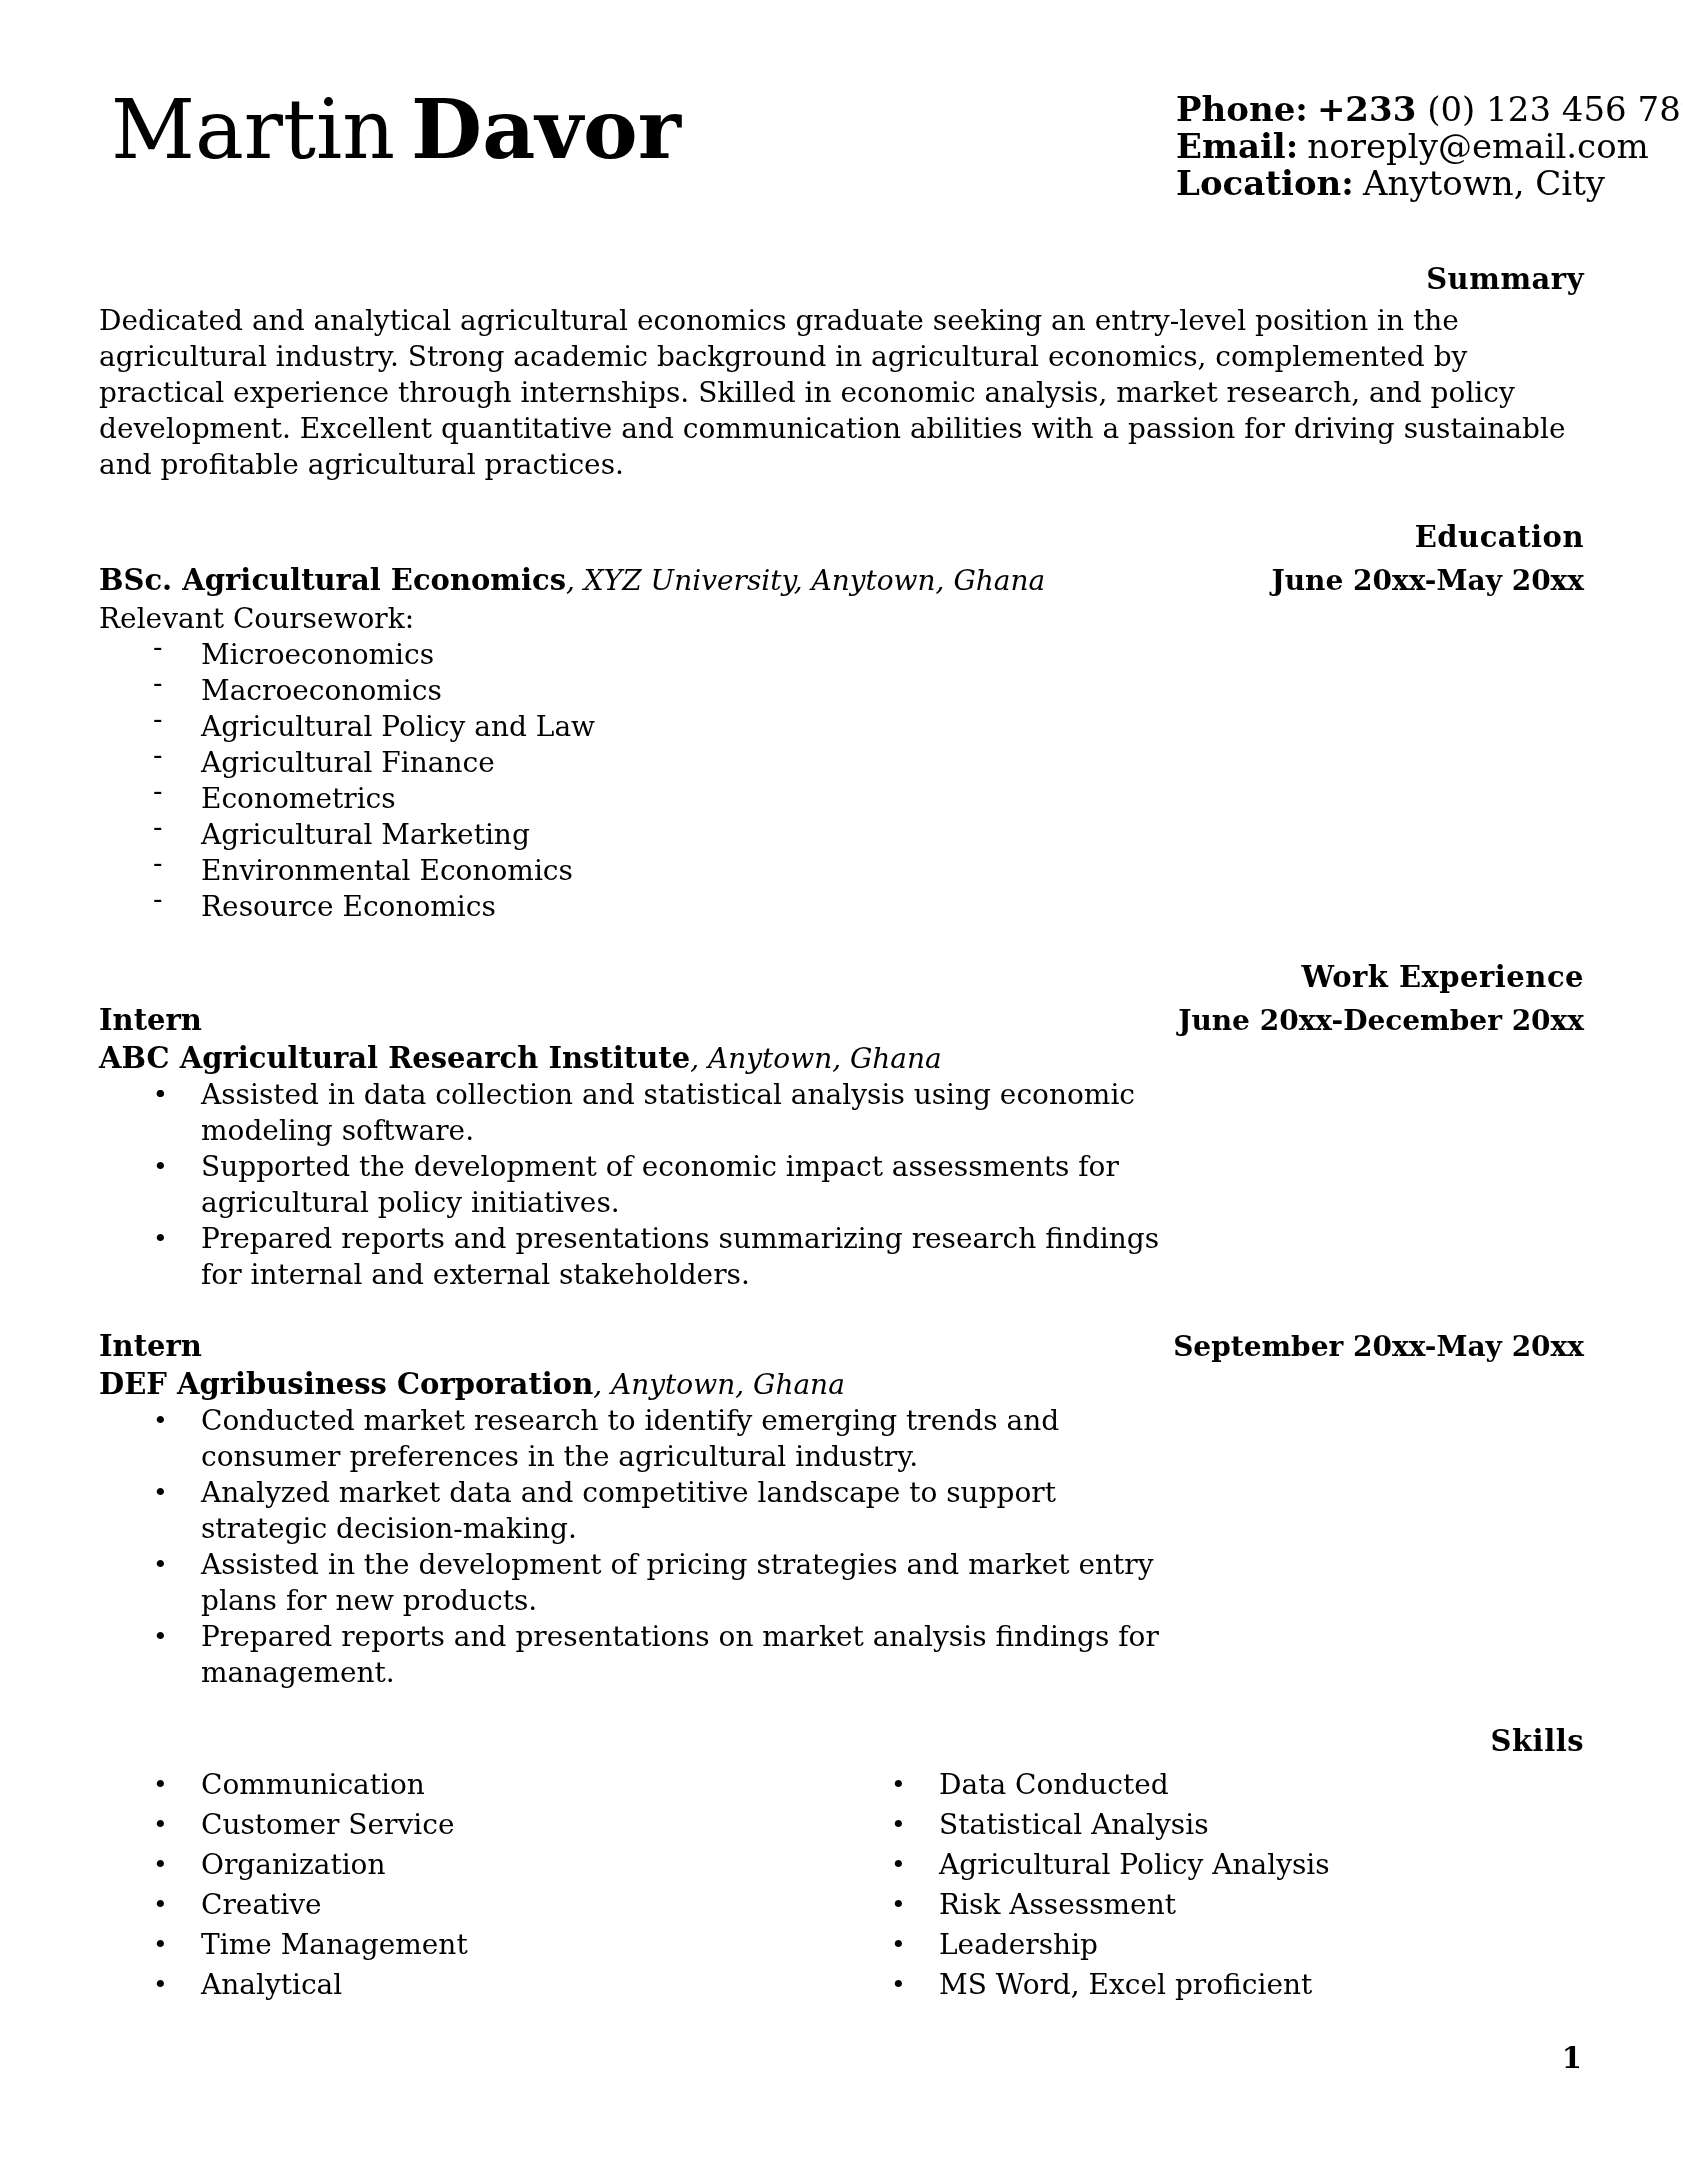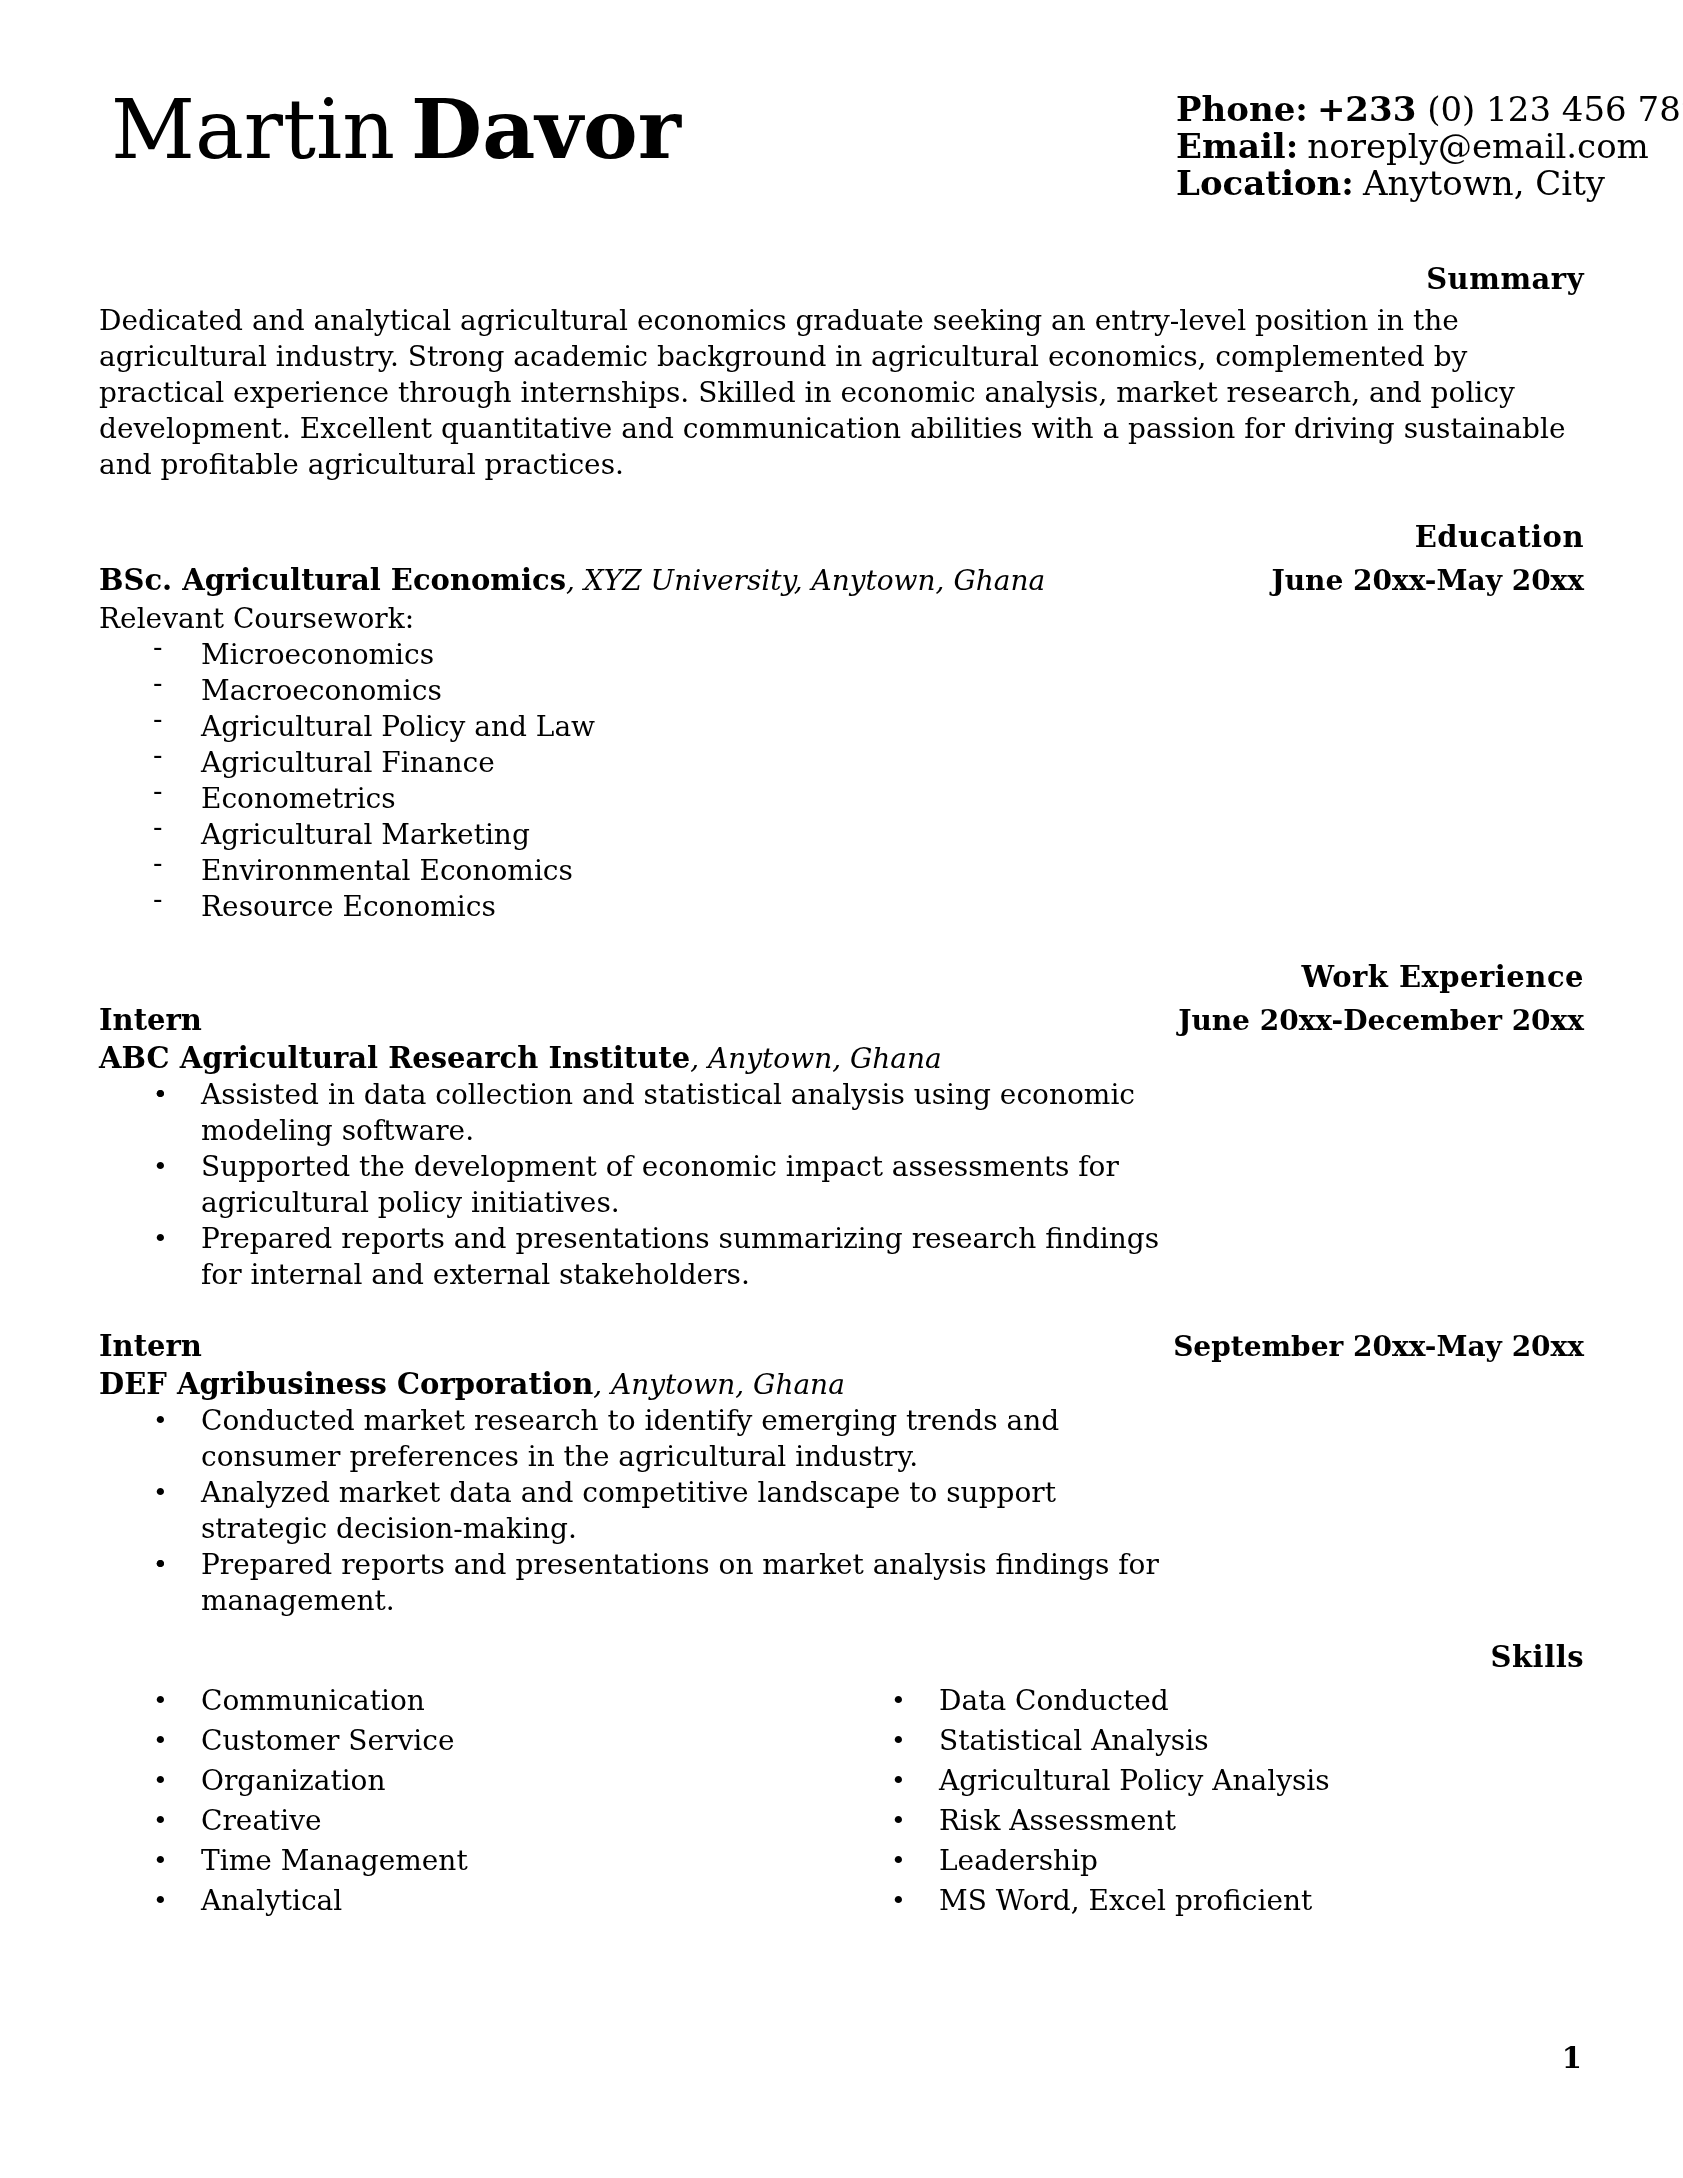--- a/index.html
+++ b/index.html
@@ -36,21 +36,21 @@
   
   h2 {
     margin: 0; font-size: 29px; font-weight: 700; line-height: 44px;
     letter-spacing: 0.5px;
     text-align: right;
   }
   .section-summary  { margin-top: 55px; }
   .summary-text { margin: 2px 0 0 0; line-height: 36px; width: 1485px; }
   .section-education { margin-top: 32px; }
   .section-work      { margin-top: 30px; }
-  .section-skills    { margin-top: 16px; }
+  .section-skills    { margin-top: 28px; }
   .row { display: flex; justify-content: space-between; align-items: baseline; line-height: 38px; margin-top: 2px; }
   .row-left { min-width: 0; }
   .bold-head { font-weight: 700; font-size: 29px; }
   .italic { font-style: italic; }
   .date { font-weight: 700; font-size: 28px; white-space: nowrap; }
   .coursework-label { margin: 0; line-height: 37px; }
   
   ul.list { list-style: none; margin: 0; padding: 0; }
   .list li { position: relative; padding-left: 102px; line-height: 36px; }
   .list .marker { position: absolute; left: 54px; top: 0; }
@@ -144,21 +144,21 @@
         <div class="row-left bold-head">Intern</div>
         <div class="date">September 20xx-May 20xx</div>
       </div>
       <div class="company-line"><span class="bold-head">DEF Agribusiness Corporation</span><span class="italic">, Anytown, Ghana</span></div>
       <ul class="list bullet-list job-bullets">
 
           <li><span class="marker">•</span><span>Conducted market research to identify emerging trends and consumer preferences in the agricultural industry.</span></li>
 
           <li><span class="marker">•</span><span>Analyzed market data and competitive landscape to support strategic decision-making.</span></li>
 
-          <li><span class="marker">•</span></li>
+          <li><span class="marker">•</span><span>Assisted in the development of pricing strategies and market entry plans for new products.</span></li>
 
           <li><span class="marker">•</span><span>Prepared reports and presentations on market analysis findings for management.</span></li>
         </ul>
     </div>
   </section>
 
   <section class="section-skills">
     <h2>Skills</h2>
     <div class="skills-columns">
       <ul class="list bullet-list skills-col-left">

